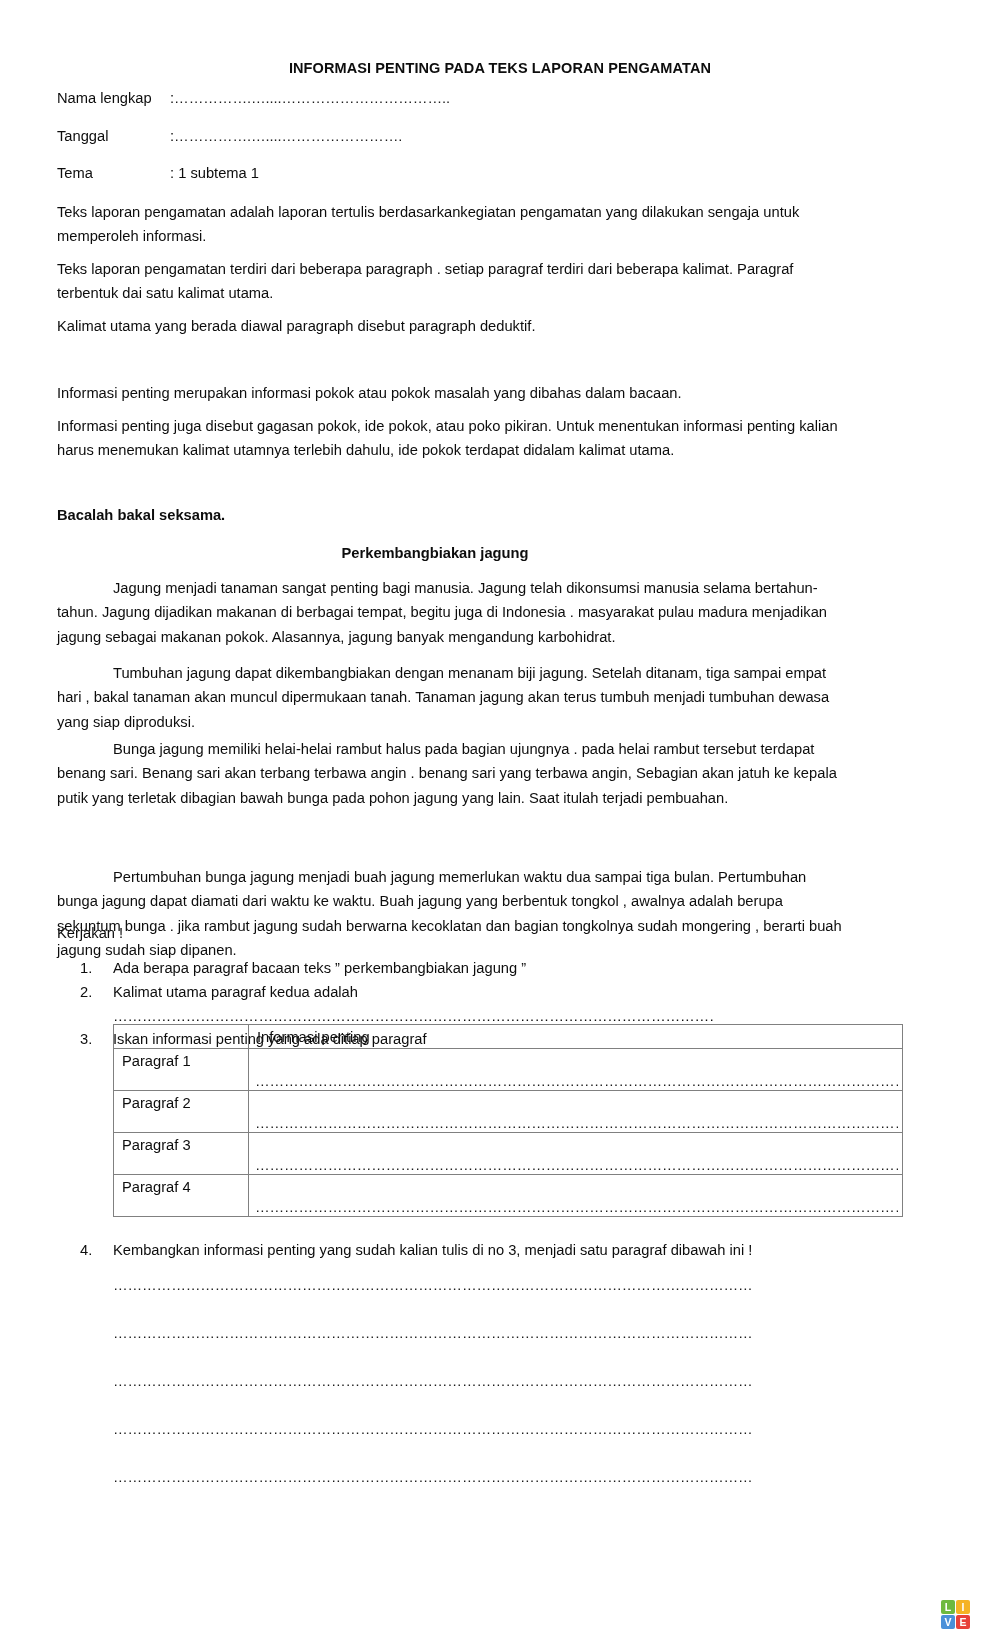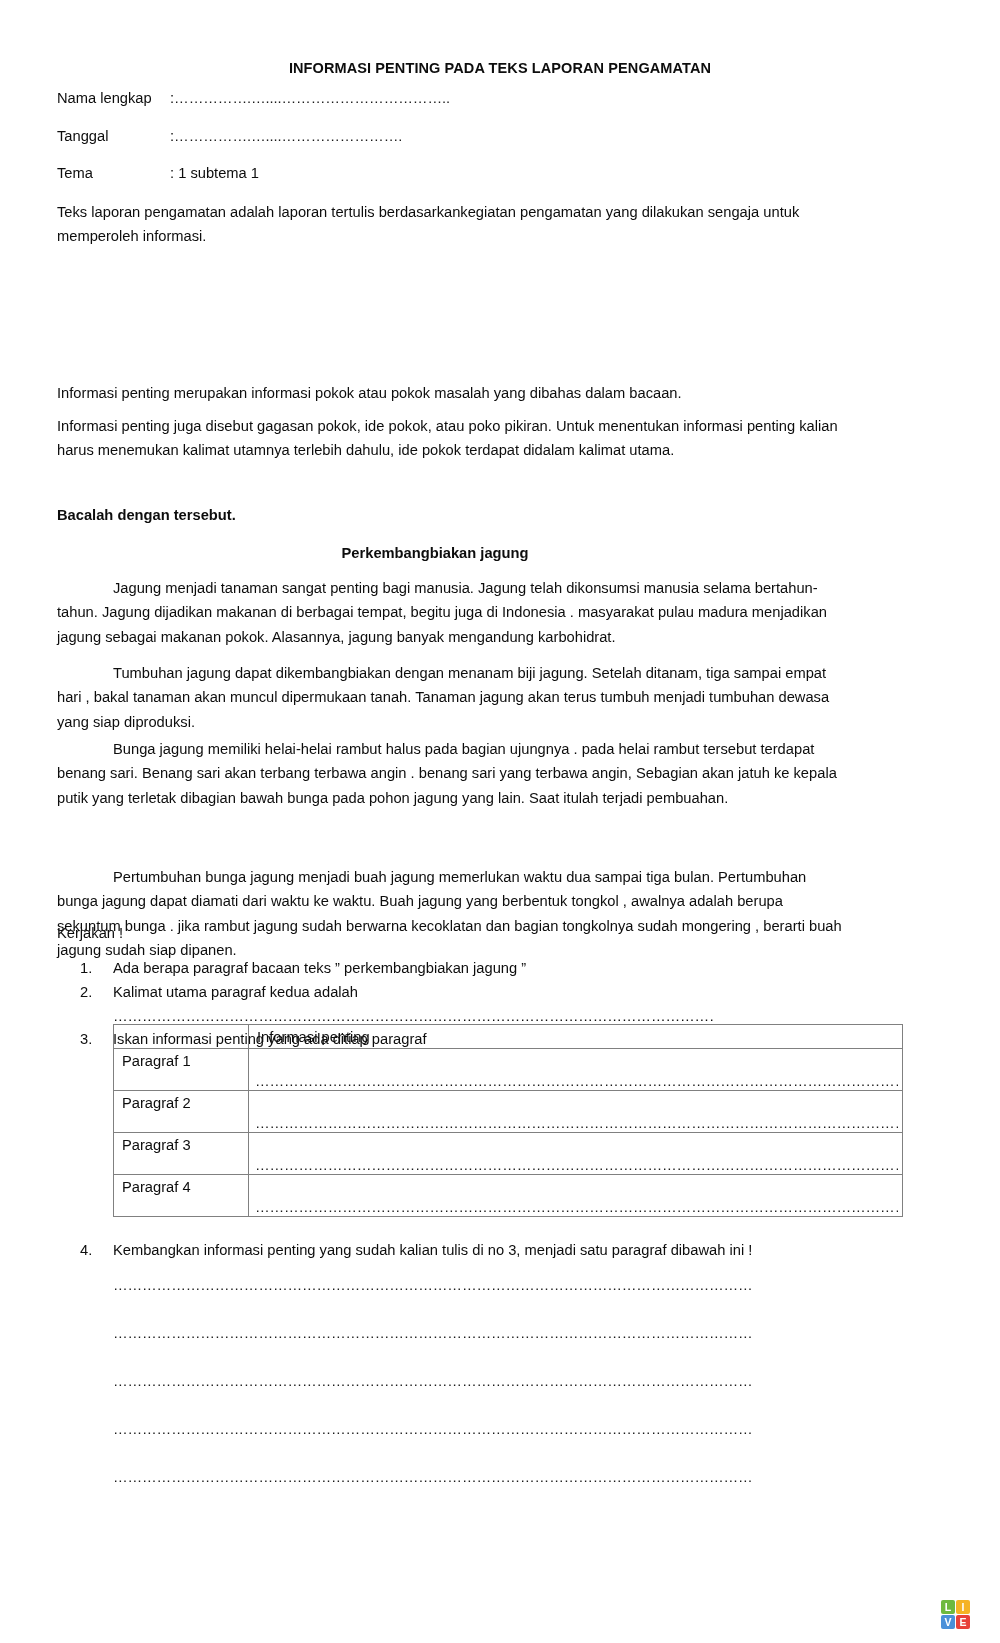--- a/index.html
+++ b/index.html
@@ -211,24 +211,26 @@
 
   <div class="field-row" style="top:128px;">
     <span class="field-label">Tanggal</span><span>:</span><span class="field-dots">…………….…....…………………….</span>
   </div>
 
   <div class="field-row" style="top:165px;">
     <span class="field-label">Tema</span><span>:</span>&nbsp;<span>1 subtema 1</span>
   </div>
 
   <div class="para" style="top:200px;">Teks laporan pengamatan adalah laporan tertulis berdasarkankegiatan pengamatan yang dilakukan sengaja untuk memperoleh informasi.</div>
+  <div class="para" style="top:257px;">Teks laporan pengamatan terdiri dari beberapa paragraph . setiap paragraf terdiri dari beberapa kalimat. Paragraf terbentuk dai satu kalimat utama.</div>
+  <div class="para" style="top:314px;">Kalimat utama yang berada diawal paragraph disebut paragraph deduktif.</div>
   <div class="para" style="top:381px;">Informasi penting merupakan informasi pokok atau pokok masalah yang dibahas dalam bacaan.</div>
   <div class="para" style="top:414px;">Informasi penting juga disebut gagasan pokok, ide pokok, atau poko pikiran. Untuk menentukan informasi penting kalian harus menemukan kalimat utamnya terlebih dahulu, ide pokok terdapat didalam kalimat utama.</div>
 
-  <div class="section-head" style="top:507px;">Bacalah dengan tersebut.</div>
+  <div class="section-head" style="top:507px;">Bacalah bakal seksama.</div>
   <div class="reading-title" style="top:545px;">Perkembangbiakan jagung</div>
 
   <div class="para indent" style="top:576px;">Jagung menjadi tanaman sangat penting bagi manusia. Jagung telah dikonsumsi manusia selama bertahun-tahun. Jagung dijadikan makanan di berbagai tempat, begitu juga di Indonesia . masyarakat pulau madura menjadikan jagung sebagai makanan pokok. Alasannya, jagung banyak mengandung karbohidrat.</div>
   <div class="para indent" style="top:661px;">Tumbuhan jagung dapat dikembangbiakan dengan menanam biji jagung. Setelah ditanam, tiga sampai empat hari , bakal tanaman akan muncul dipermukaan tanah. Tanaman jagung akan terus tumbuh menjadi tumbuhan dewasa yang siap diproduksi.</div>
   <div class="para indent" style="top:737px;">Bunga jagung memiliki helai-helai rambut halus pada bagian ujungnya . pada helai rambut tersebut terdapat benang sari. Benang sari akan terbang terbawa angin . benang sari yang terbawa angin, Sebagian akan jatuh ke kepala putik yang terletak dibagian bawah bunga pada pohon jagung yang lain. Saat itulah terjadi pembuahan.</div>
   <div class="para indent" style="top:821px;margin-top:44px;">Pertumbuhan bunga jagung menjadi buah jagung memerlukan waktu dua sampai tiga bulan. Pertumbuhan bunga jagung dapat diamati dari waktu ke waktu. Buah jagung yang berbentuk tongkol , awalnya adalah berupa sekuntum bunga . jika rambut jagung sudah berwarna kecoklatan dan bagian tongkolnya sudah mongering , berarti buah jagung sudah siap dipanen.</div>
 
   <div class="kerjakan" style="top:925px;">Kerjakan !</div>
 
   <div class="qlist" style="top:957px;">

